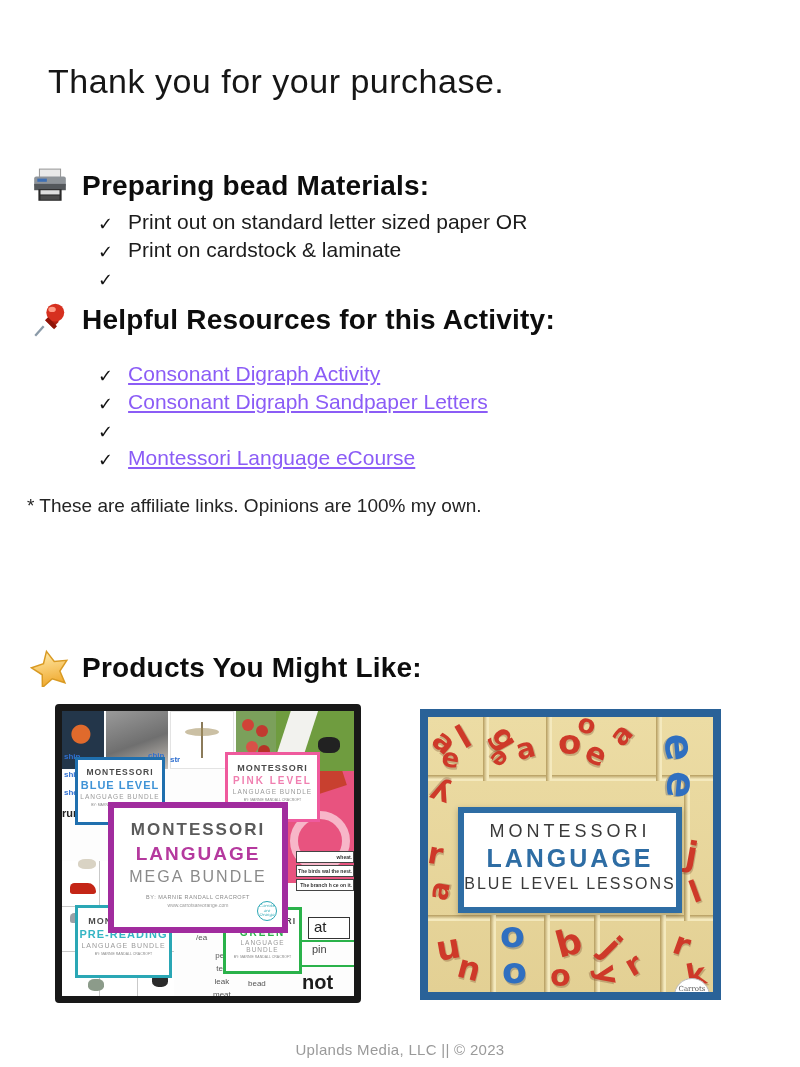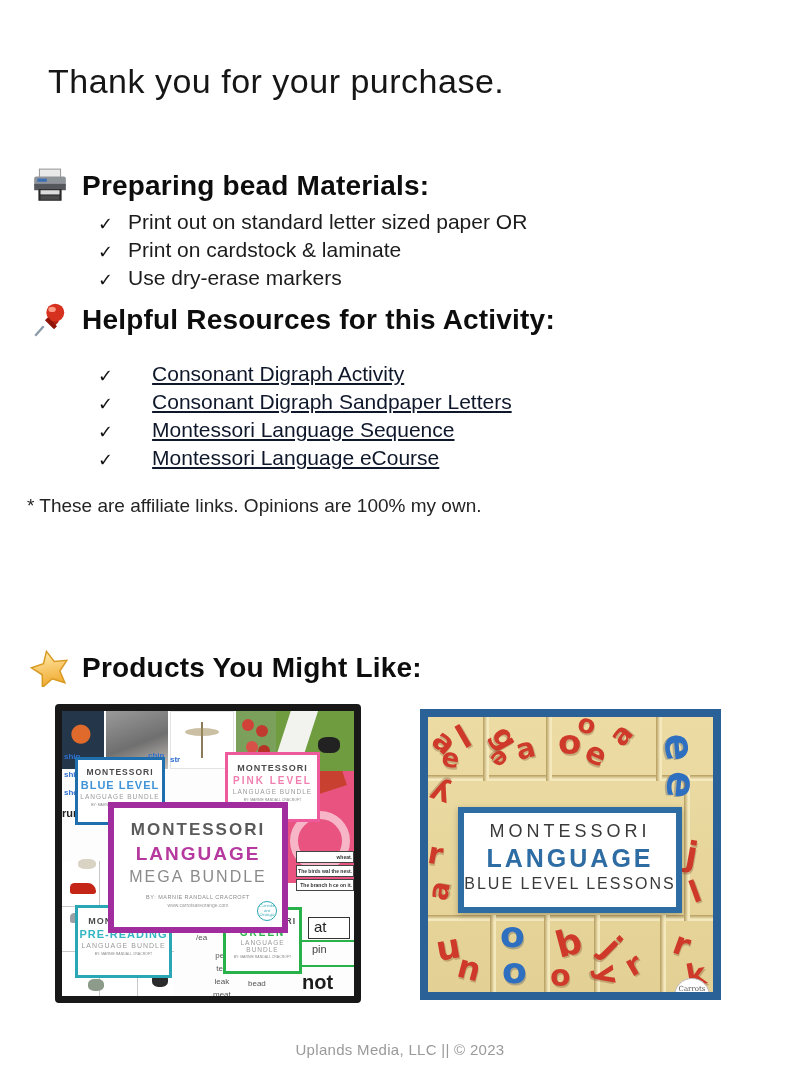--- a/index.html
+++ b/index.html
@@ -19,21 +19,21 @@
   .sec3 { left:30px; top:648px; }
   .icon-box { width:40px; height:40px; display:flex; align-items:center; justify-content:center; }
 
   
   .checklist { left:98px; top:208px; list-style:none; }
   .checklist li { display:flex; gap:15px; font-size:21px; line-height:28px; color:#1c1c1c; }
   .check { font-family:"DejaVu Sans", sans-serif; font-size:18px; color:#111; transform:translateY(2px); }
 
   .linklist { left:98px; top:360px; list-style:none; }
   .linklist li { display:flex; gap:15px; font-size:21px; line-height:28px; }
-  .linklist a { color:#0f172a; text-decoration:underline; cursor:pointer;margin-left:24px; }
+  .linklist a { color:#8b5cf6; text-decoration:underline; cursor:pointer; }
 
   .affiliate { left:27px; top:495px; font-size:19px; color:#242424; }
 
   
   .thumb { cursor:pointer; }
   .p1 { left:55px; top:704px; width:306px; height:299px; border:7px solid #181818; border-radius:4px; background:#fff; }
   .p1-inner { position:relative; width:292px; height:285px; overflow:hidden; background:#fdfdfd; }
 
   .ph { position:absolute; }
   .ph-a { left:0; top:0; width:42px; height:58px; background:radial-gradient(circle at 45% 40%, #e06a2c 0 9px, #23364a 10px); }
@@ -165,21 +165,20 @@
   <li>
       <span class="check">✓</span>
       <span>Print out on standard letter sized paper OR</span>
     </li>
   <li>
       <span class="check">✓</span>
       <span>Print on cardstock &amp; laminate</span>
     </li>
   <li>
       <span class="check">✓</span>
-      <span>Use dry-erase markers</span>
     </li>
 </ul>
 
 <div class="abs sec2 h-row">
   <span class="icon-box">
     <svg width="38" height="38" viewBox="0 0 36 36">
       <line x1="12" y1="24" x2="4" y2="33" stroke="#8a9aa8" stroke-width="2.2"></line>
       <rect x="15" y="15" width="10" height="8" fill="#b01f10" transform="rotate(45 20 19)"></rect>
       <circle cx="23" cy="11" r="8.5" fill="#d6301f"></circle>
       <ellipse cx="20" cy="8" rx="3.5" ry="2.5" fill="#ff9a85"></ellipse>
@@ -192,21 +191,20 @@
   <li>
       <span class="check">✓</span>
       <a>Consonant Digraph Activity</a>
     </li>
   <li>
       <span class="check">✓</span>
       <a>Consonant Digraph Sandpaper Letters</a>
     </li>
   <li>
       <span class="check">✓</span>
-      <a>Montessori Language Sequence</a>
     </li>
   <li>
       <span class="check">✓</span>
       <a>Montessori Language eCourse</a>
     </li>
 </ul>
 
 <p class="abs affiliate">* These are affiliate links. Opinions are 100% my own.</p>
 
 <div class="abs sec3 h-row">

